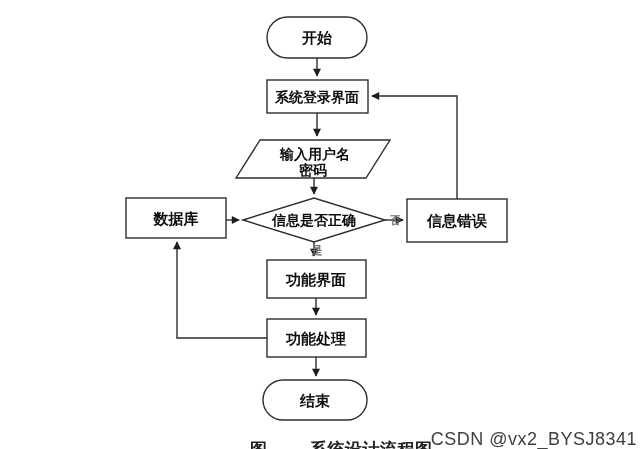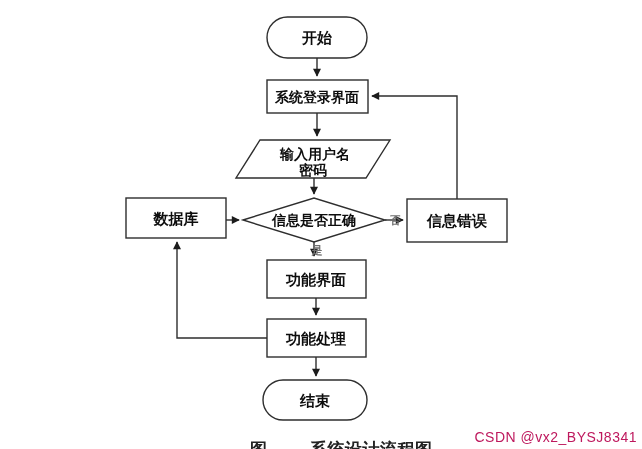--- a/index.html
+++ b/index.html
@@ -32,22 +32,22 @@
     font-family:"Liberation Serif", serif;
     font-weight:bold;
     font-size:17px;
     color:#222222;
   }
   .caption .cap-prefix{position:absolute;left:250px;top:0;}
   .caption .cap-title{position:absolute;left:310px;top:0;letter-spacing:0.5px;}
   .watermark{
     position:absolute;
     top:429px;right:5px;
-    font-size:14px;
-    color:#be185d;
+    font-size:18px;
+    color:#404040;
     letter-spacing:0.5px;
     margin-left:32px;
   }
 </style>
 </head>
 <body>
 
 <svg width="642" height="449" viewBox="0 0 642 449">
   <defs>
     <marker id="arrow" viewBox="0 0 10 10" refX="9" refY="5" markerWidth="9" markerHeight="8" markerUnits="userSpaceOnUse" orient="auto-start-reverse">

